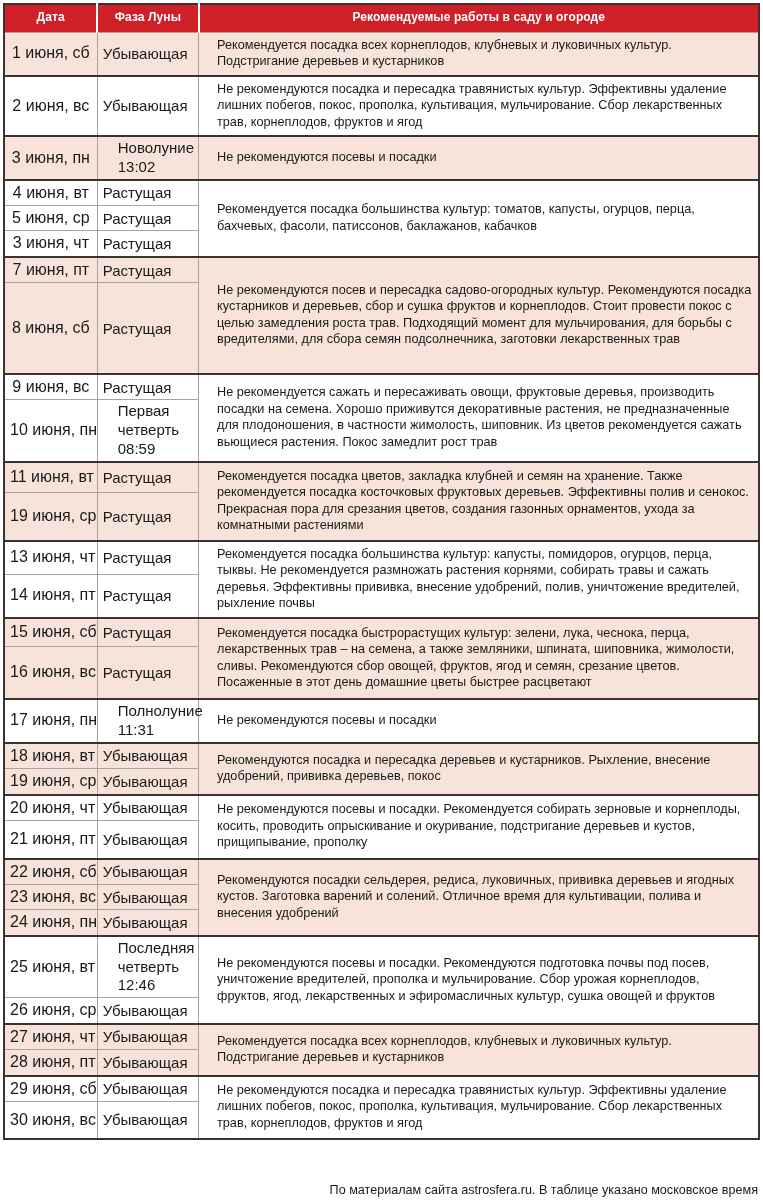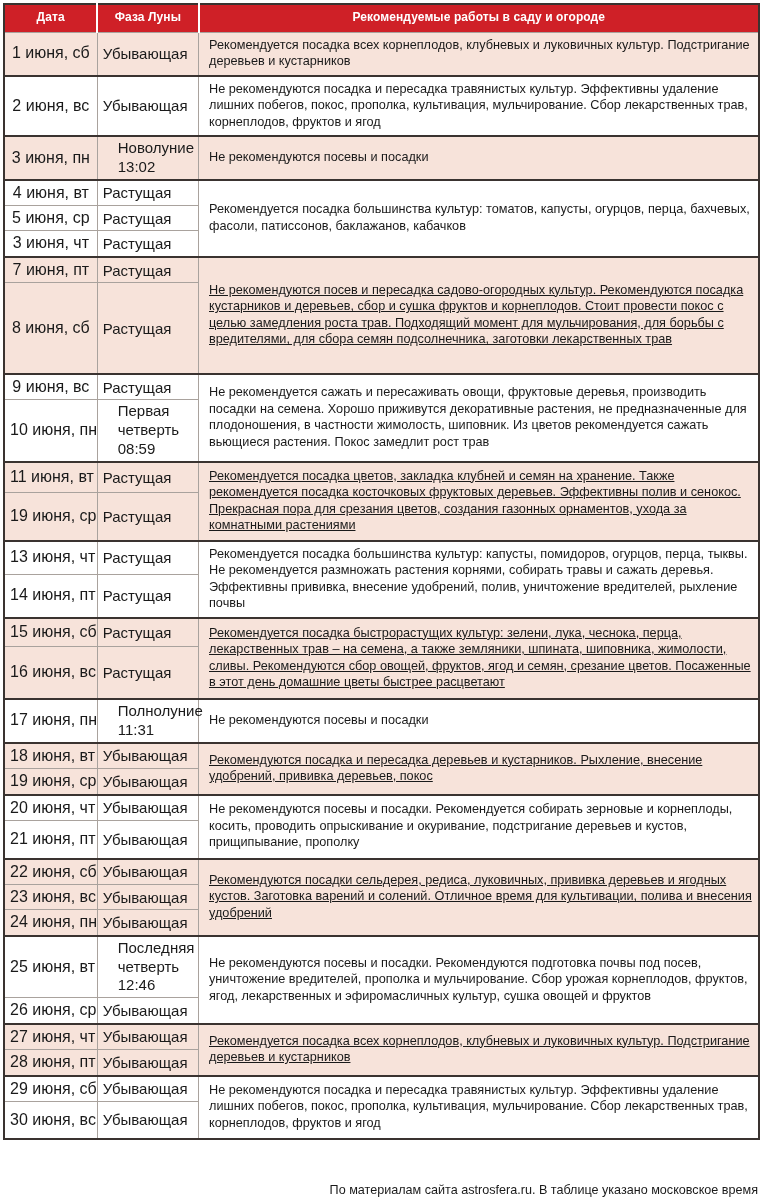--- a/index.html
+++ b/index.html
@@ -69,28 +69,28 @@
     font-size: 15px;
   }
   tbody td.phase.multi {
     white-space: normal;
     line-height: 1.25;
     padding-left: 20px;
   }
   tbody td.work {
     text-align: left;
     vertical-align: middle;
-    padding: 4px 6px 5px 10px;
+    padding: 4px 6px 5px 18px;
     font-size: 12.7px;
     line-height: 1.30;
   }
 
   
   tbody tr.tint td { background: #f7e3da; }
-  tbody td.tint { background: #f7e3da; text-decoration: underline; }
+  tbody td.tint { background: #f7e3da; }
 
   
   tbody tr.group-top > td { border-top: 2px solid #3a3330; }
 
   .footer-note {
     position: absolute;
     right: 5px;
     bottom: 6px;
     font-size: 12.6px;
     color: #1a1a1a;

